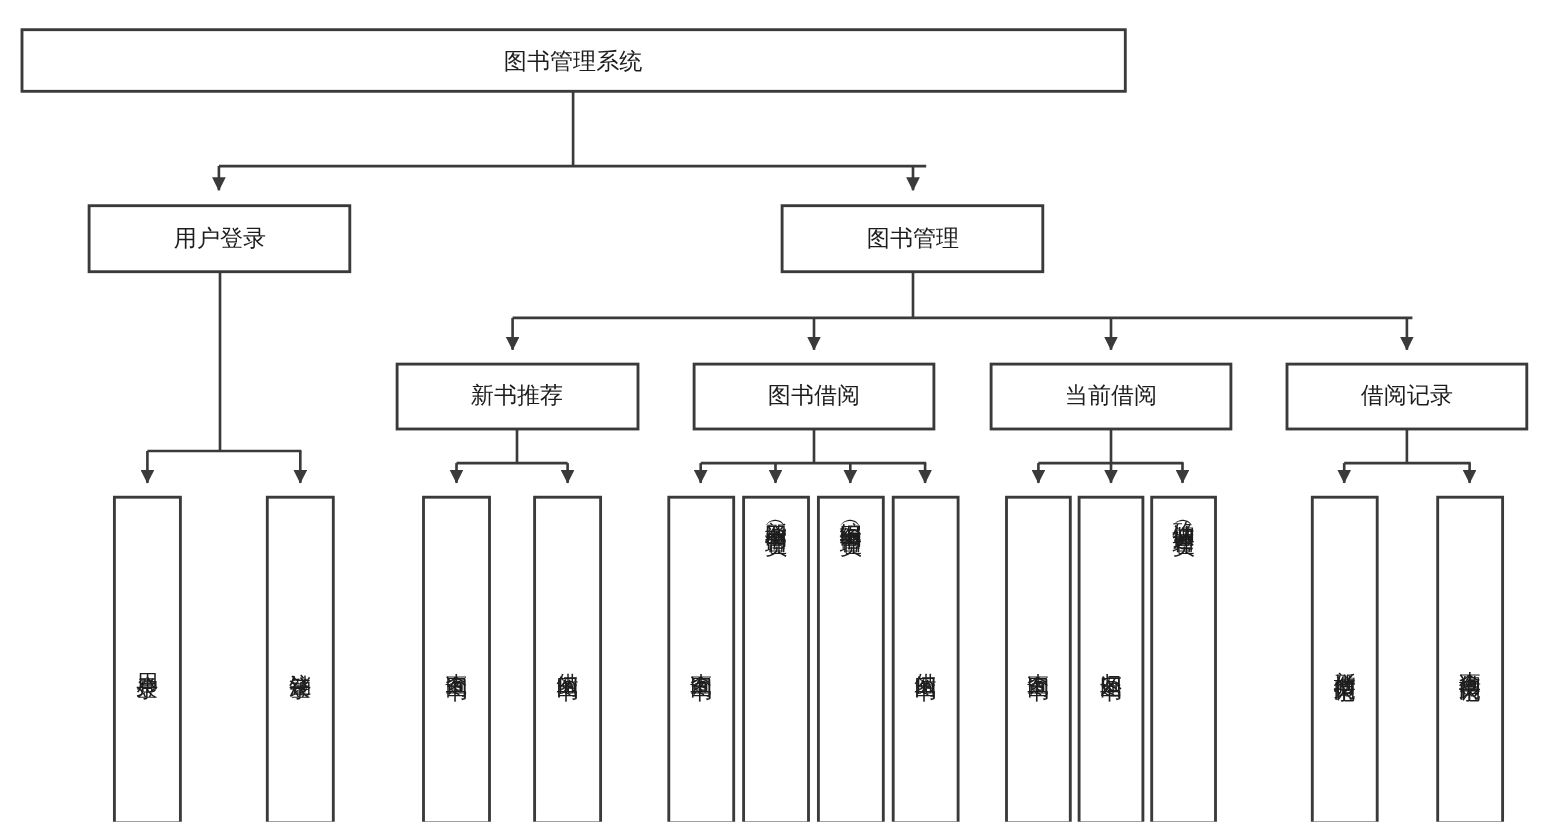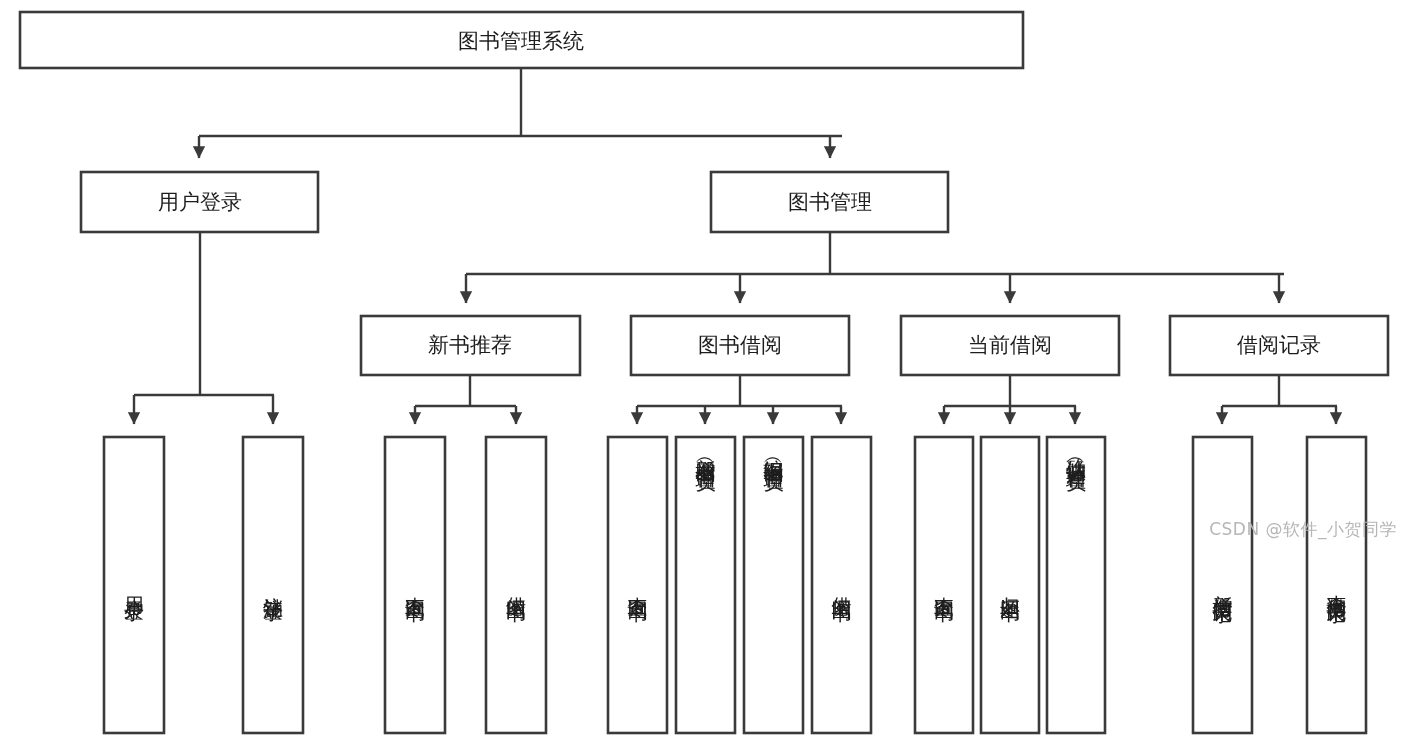--- a/index.html
+++ b/index.html
@@ -11,20 +11,21 @@
   body {
     width: 1405px;
     height: 747px;
     font-family: "DejaVu Sans", "Liberation Sans", sans-serif;
     overflow: hidden;
   }
   #diagram-root {
     position: relative;
     width: 1405px;
     height: 545px;
+    margin-top: 15px;
   }
   svg#flow-svg {
     position: absolute;
     left: 0;
     top: 0;
     width: 1405px;
     height: 747px;
     display: block;
   }
   .node-box {
@@ -201,14 +202,13 @@
   <div class="vlabel" style="left:608px;  top:437px; width:59px; height:296px;">查询图书</div>
   <div class="vlabel top-aligned" style="left:676px;  top:443px; width:59px; height:290px;">新增图书（管理员）</div>
   <div class="vlabel top-aligned" style="left:744px;  top:443px; width:59px; height:290px;">编辑图书（管理员）</div>
   <div class="vlabel" style="left:812px;  top:437px; width:59px; height:296px;">借阅图书</div>
   <div class="vlabel" style="left:915px;  top:437px; width:58px; height:296px;">查询图书</div>
   <div class="vlabel" style="left:981px;  top:437px; width:58px; height:296px;">归还图书</div>
   <div class="vlabel top-aligned" style="left:1047px; top:443px; width:58px; height:290px;">确认归还（管理员）</div>
   <div class="vlabel" style="left:1193px; top:437px; width:59px; height:296px;">新增借阅记录</div>
   <div class="vlabel" style="left:1307px; top:437px; width:59px; height:296px;">查询借阅记录</div>
 
-  <div class="watermark">CSDN @软件_小贺同学</div>
 </div>
 
 </body></html>

